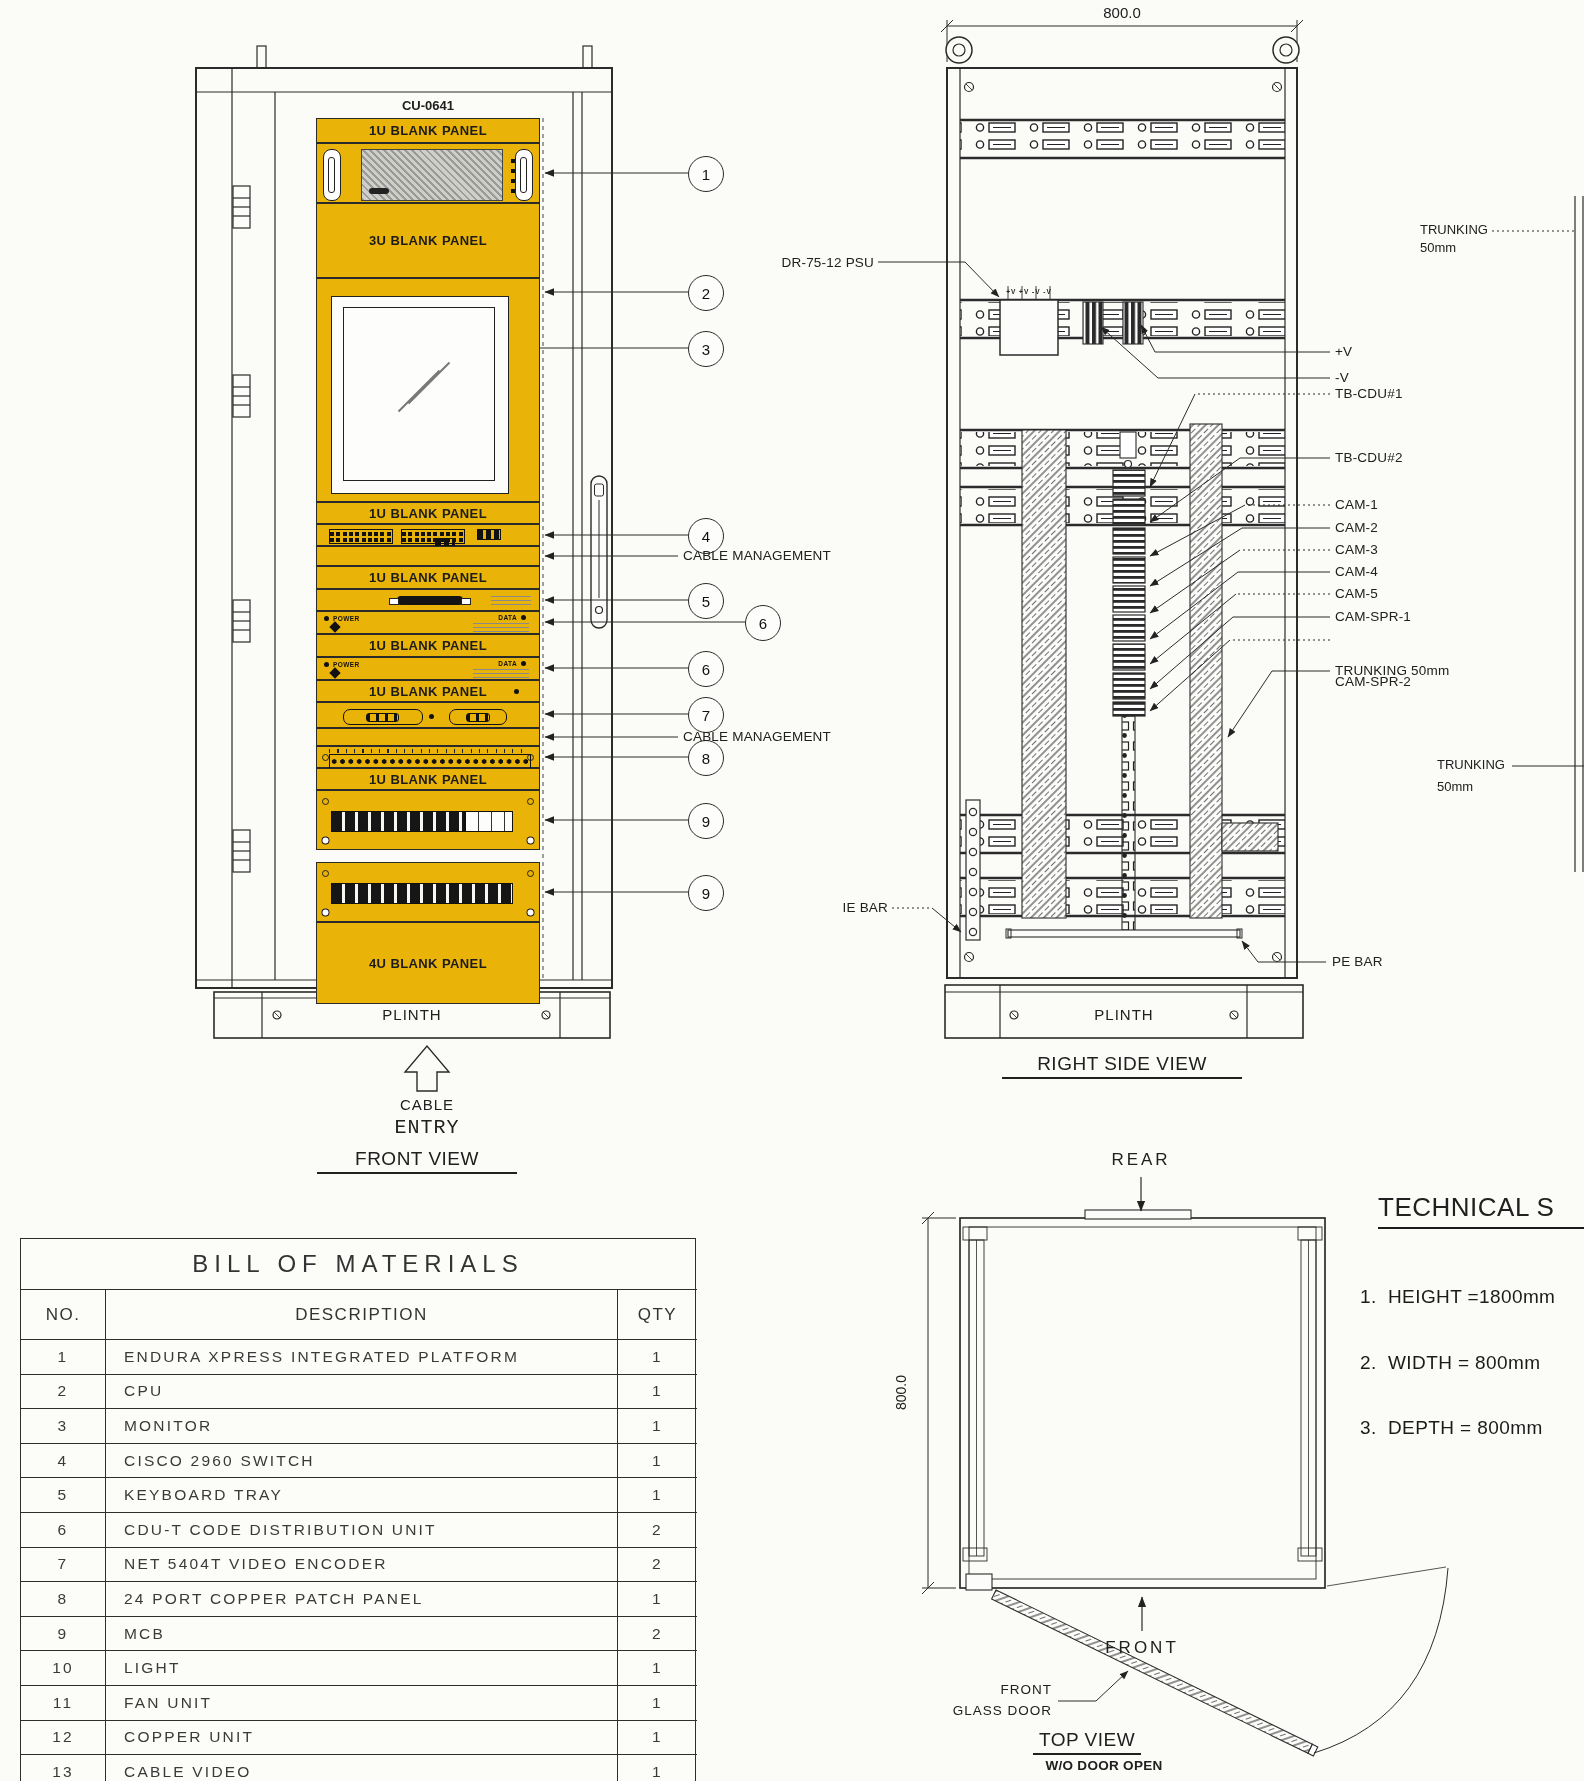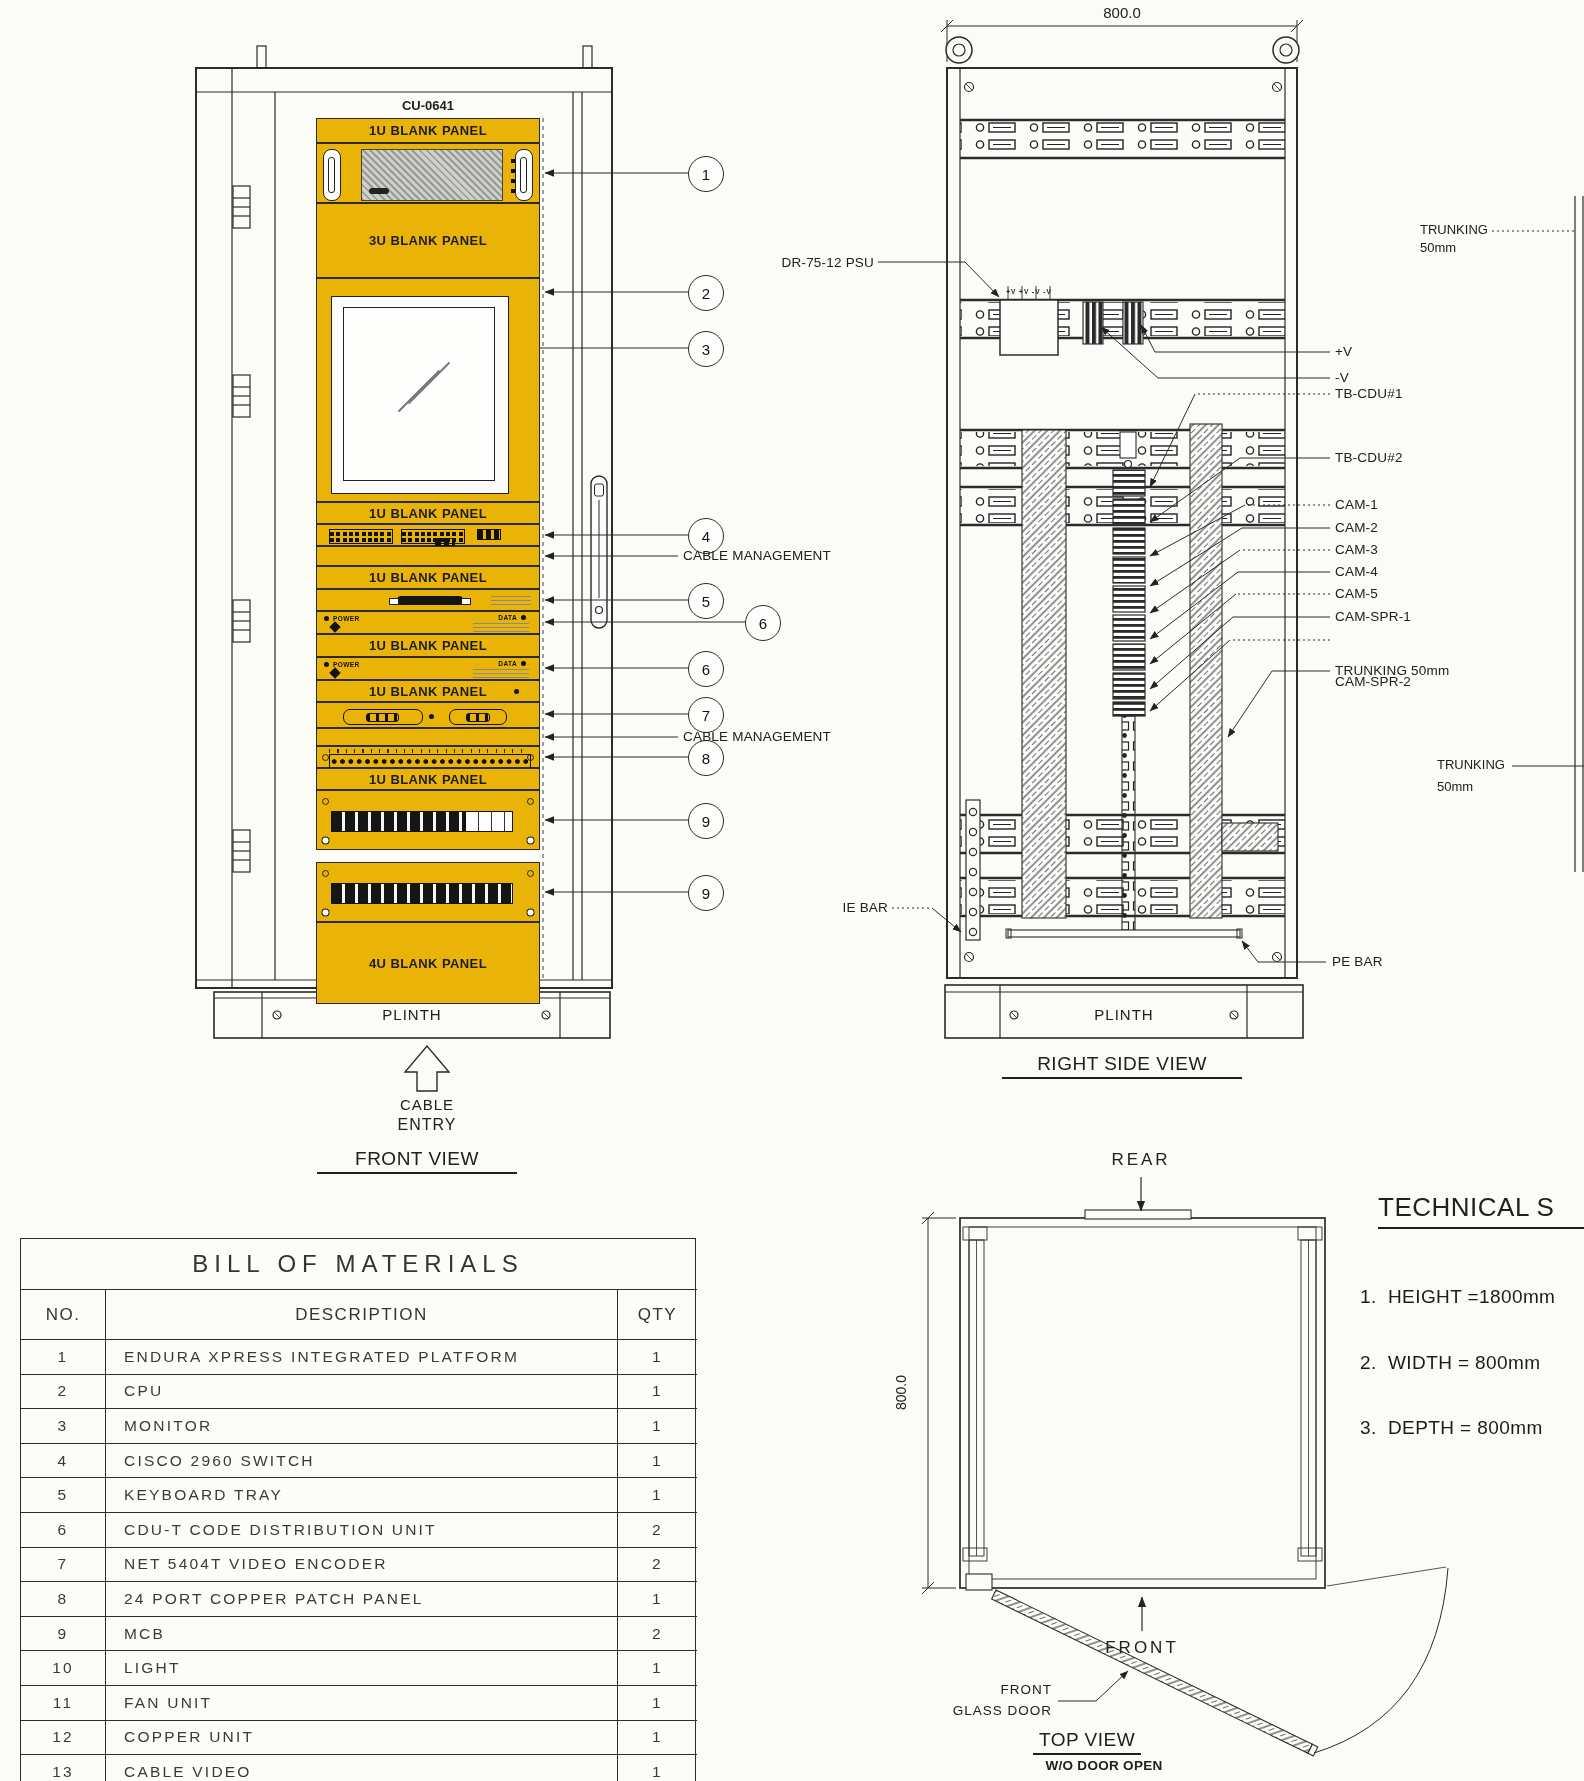--- a/index.html
+++ b/index.html
@@ -462,21 +462,21 @@
 <div class="callout" style="left:688px;top:697px;">7</div>
 <div class="callout" style="left:688px;top:740px;">8</div>
 <div class="callout" style="left:688px;top:803px;">9</div>
 <div class="callout" style="left:688px;top:875px;">9</div>
 
 <div class="t lbl13" style="left:683px;top:547px;">CABLE MANAGEMENT</div>
 <div class="t lbl13" style="left:683px;top:728px;">CABLE MANAGEMENT</div>
 
 <div class="t ctr" style="left:262px;top:1006px;width:300px;font-size:15px;letter-spacing:1px;">PLINTH</div>
 <div class="t ctr" style="left:377px;top:1096px;width:100px;font-size:15px;letter-spacing:1px;">CABLE</div>
-<div class="t ctr" style="left:377px;top:1116px;width:100px;font-size:16px;letter-spacing:1px;">ENTRY</div>
+<div class="t ctr" style="left:377px;top:1116px;width:100px;font-size:20px;letter-spacing:1px;font-family:Liberation Mono, monospace;">ENTRY</div>
 <div class="t title ctr" style="left:317px;top:1148px;width:200px;">FRONT VIEW</div>
 
 <div class="t ctr" style="left:1082px;top:4px;width:80px;font-size:15px;">800.0</div>
 <div class="t rgt lbl13" style="left:754px;top:254px;width:120px;">DR-75-12 PSU</div>
 <div class="t ctr" style="left:1000px;top:288px;width:58px;font-size:6.5px;letter-spacing:1px;font-weight:bold;">+V +V -V -V</div>
 
 <div class="t lbl13" style="left:1335px;top:343px;">+V</div>
 <div class="t lbl13" style="left:1335px;top:369px;">-V</div>
 <div class="t lbl13" style="left:1335px;top:385px;">TB-CDU#1</div>
 <div class="t lbl13" style="left:1335px;top:449px;">TB-CDU#2</div>

